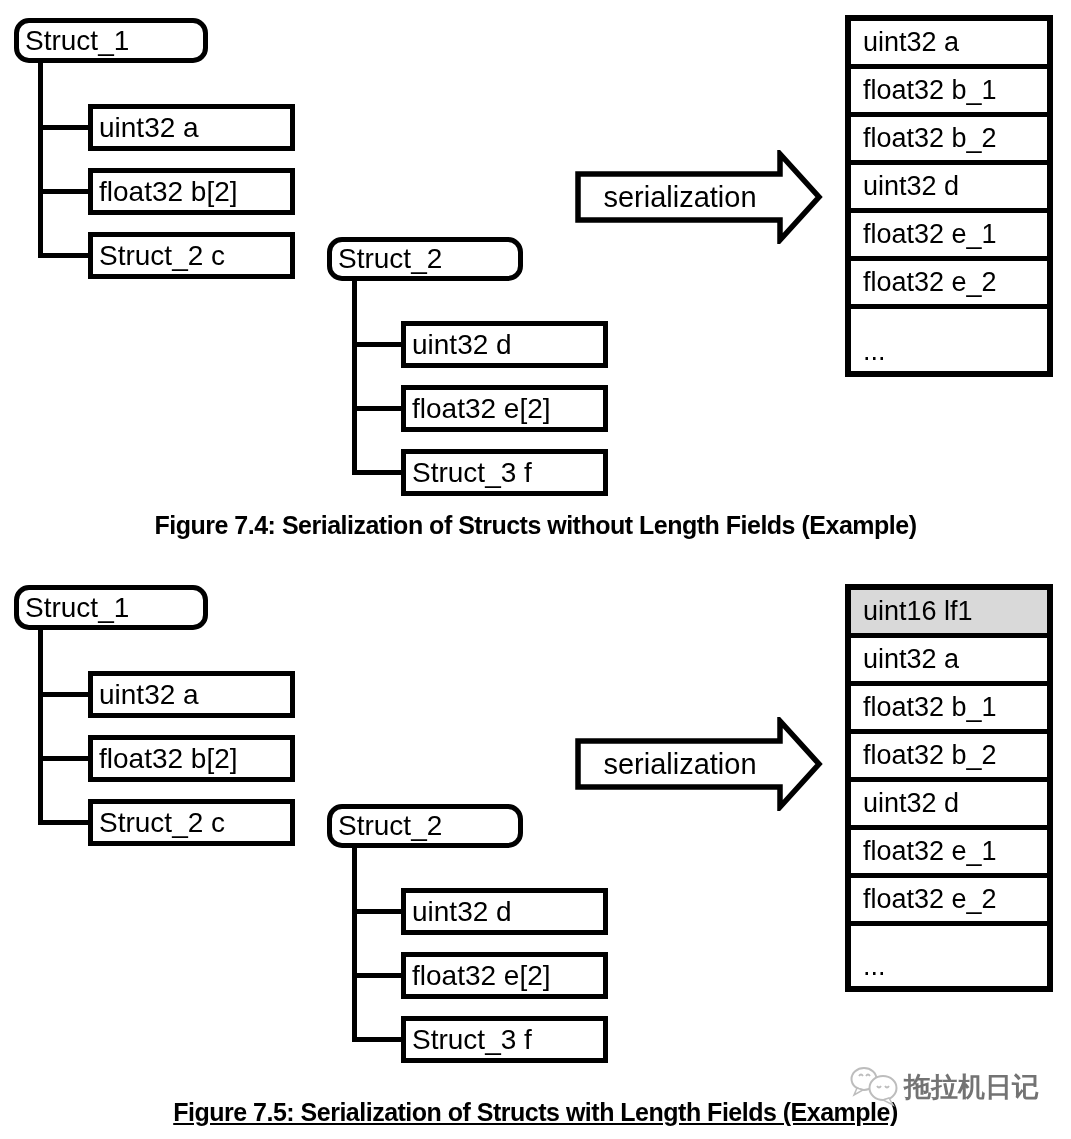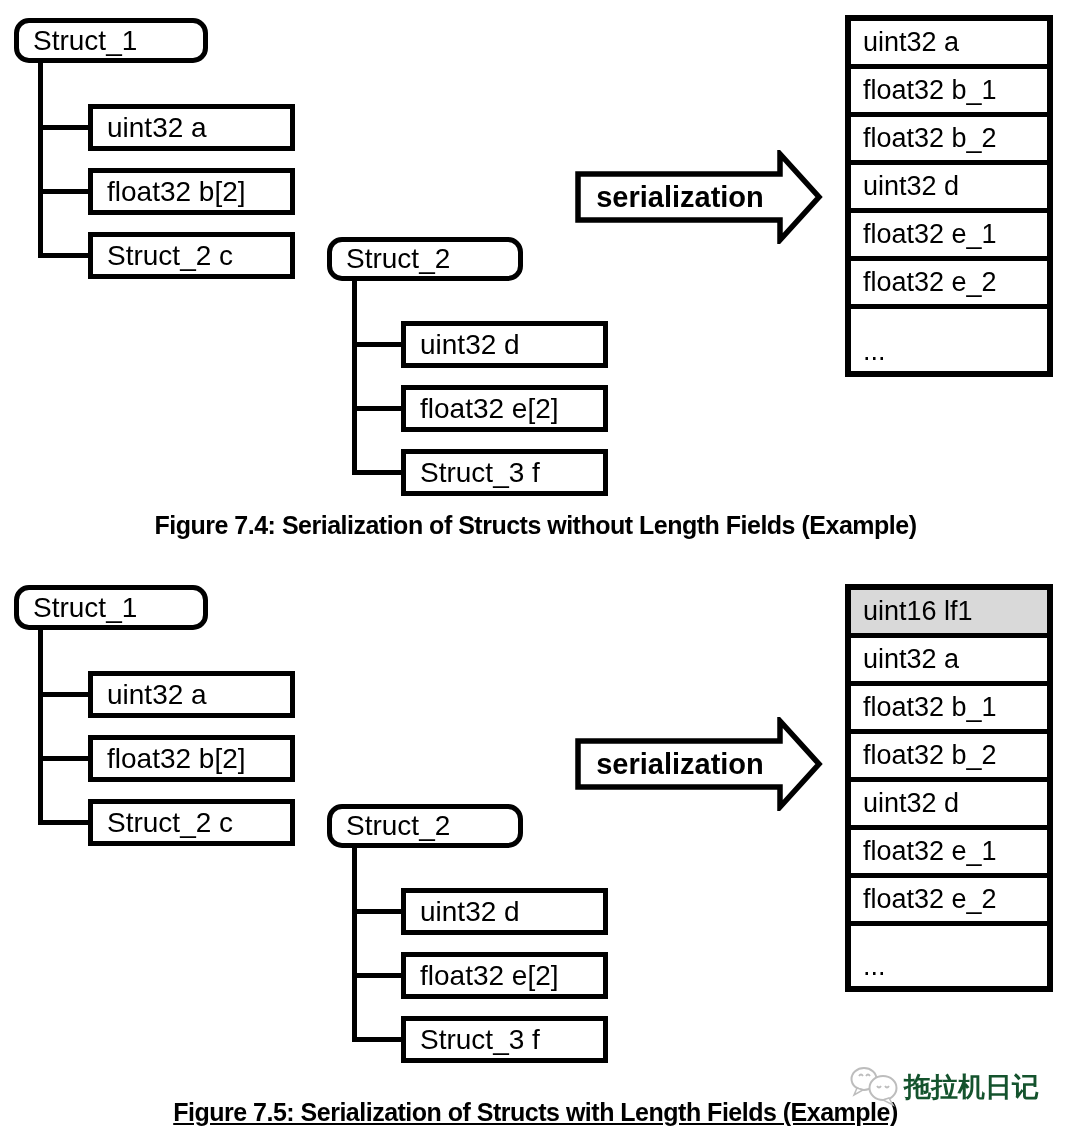--- a/index.html
+++ b/index.html
@@ -4,31 +4,31 @@
 <style>
   html,body { margin:0; padding:0; background:#ffffff; }
   .page {
     position:relative; width:1071px; height:1139px; background:#ffffff;
     font-family:"Liberation Sans", sans-serif; color:#000; overflow:hidden;
   }
   
   .node {
     position:absolute; box-sizing:border-box; background:#fff;
     border:5px solid #000; font-size:28px; display:flex; align-items:center;
-    padding-left:14px; white-space:nowrap;
+    padding-left:6px; white-space:nowrap;
   }
   .rootnode { border-radius:15px; }
   
   .conn { position:absolute; background:#000; }
   
   .arrow-wrap { position:absolute; width:250px; height:94px; }
   .arrow-wrap svg { position:absolute; left:0; top:0; }
   .arrow-label {
     position:absolute; left:6px; top:24px; width:198px; height:46px;
-    display:flex; align-items:center; justify-content:center; font-size:29px;font-weight:bold;
+    display:flex; align-items:center; justify-content:center; font-size:29px;
   }
   
   .sertable {
     position:absolute; box-sizing:border-box; width:208px;
     border:6px solid #000; background:#fff;
   }
   .sertable .row {
     box-sizing:border-box; height:48px; border-bottom:5px solid #000;
     font-size:27px; padding-left:12px; display:flex; align-items:center;
     background:#fff; white-space:nowrap;
@@ -41,21 +41,21 @@
   .caption {
     position:absolute; left:0; width:1071px; text-align:center;
     font-weight:bold; font-size:25px; letter-spacing:-0.5px;
   }
   
   .watermark {
     position:absolute; left:849px; top:1066px; z-index:5;
     display:flex; align-items:center; gap:3px;
   }
   .watermark .wm-text {
-    font-size:27px; font-weight:bold; color:#14532d;
+    font-size:27px; font-weight:bold; color:#737373;
     text-shadow:-1px -1px 0 #ffffff, 1px 1px 0 #ffffff;
     white-space:nowrap;
   }
 </style>
 </head>
 <body>
 
 <div class="page">
 
   <section>

